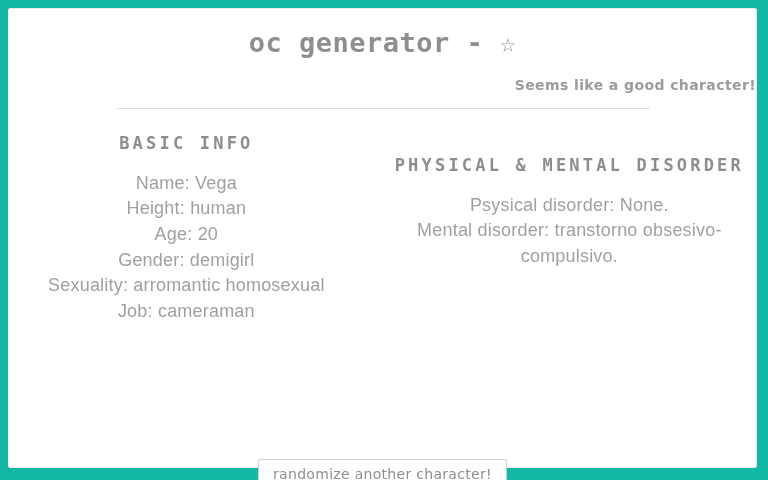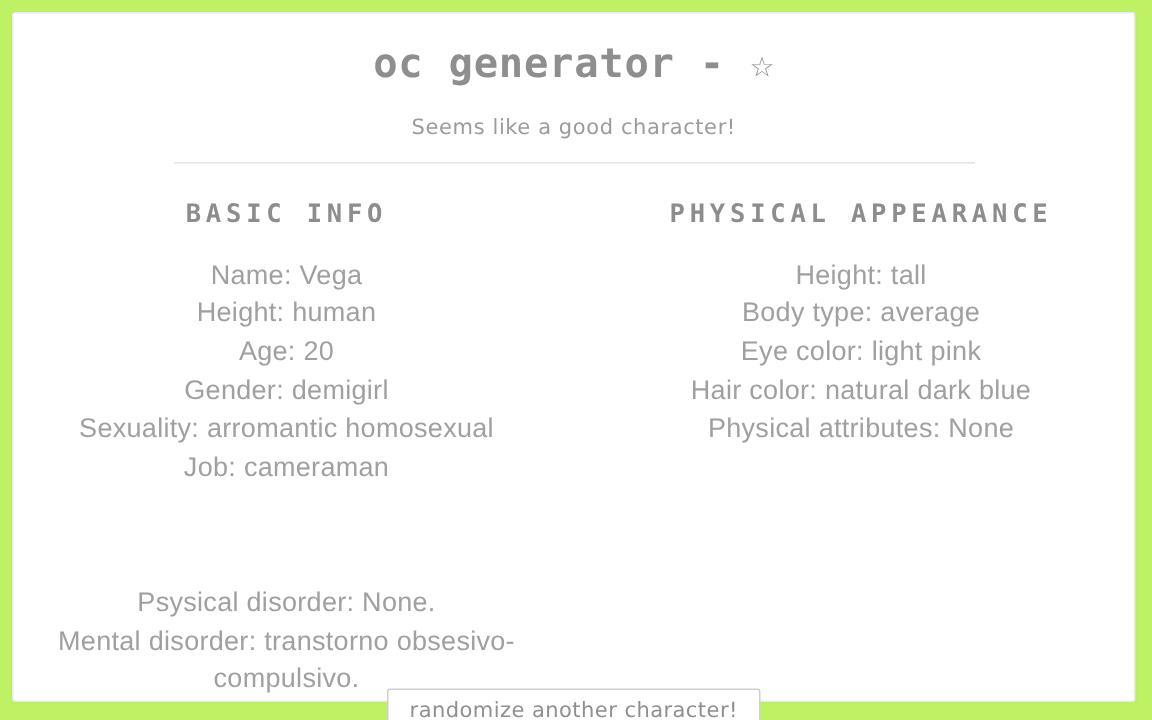--- a/index.html
+++ b/index.html
@@ -11,21 +11,21 @@
     height: 480px;
     overflow: hidden;
     background: #f4f4f4;
     font-family: "DejaVu Sans", sans-serif;
   }
 
   #app {
     position: relative;
     width: 768px;
     height: 480px;
-    background: #bef264;
+    background: #14b8a6;
   }
 
   .card {
     position: absolute;
     left: 8px;
     top: 8px;
     width: 749px;
     height: 460px;
     background: #ffffff;
     border: 1px solid #eaeaea;
@@ -48,25 +48,26 @@
   }
   .page-title .star {
     font-weight: 400;
     font-size: 26px;
     color: #8e8e8e;
   }
 
   .subtitle {
     margin: 0;
     padding-top: 18px;
-    text-align: center;
+    text-align: right;
     font-family: "DejaVu Sans", sans-serif;
     font-size: 14px;
     color: #9b9b9b;
     letter-spacing: 0.4px;
+    font-weight: bold;
   }
 
   .divider {
     width: 534px;
     height: 1px;
     margin: 15px auto 0 auto;
     background: #e2e2e2;
     border: 0;
   }
 
@@ -144,32 +145,23 @@
         <div class="section-body">
           <span class="line">Name: Vega</span>
           <span class="line">Height: human</span>
           <span class="line">Age: 20</span>
           <span class="line">Gender: demigirl</span>
           <span class="line">Sexuality: arromantic homosexual</span>
           <span class="line">Job: cameraman</span>
         </div>
       </div>
 
-      <div class="section sec-appearance">
-        <h2 class="section-title">PHYSICAL APPEARANCE</h2>
-        <div class="section-body">
-          <span class="line">Height: tall</span>
-          <span class="line">Body type: average</span>
-          <span class="line">Eye color: light pink</span>
-          <span class="line">Hair color: natural dark blue</span>
-          <span class="line">Physical attributes: None</span>
-        </div>
-      </div>
 
       <div class="section sec-disorder">
+        <h2 class="section-title">PHYSICAL &amp; MENTAL DISORDER</h2>
         <div class="section-body">
           <span class="line">Psysical disorder: None.</span>
           <span class="line">Mental disorder: transtorno obsesivo-compulsivo.</span>
         </div>
       </div>
 
 
     </div>
 
     <div class="button-row">

